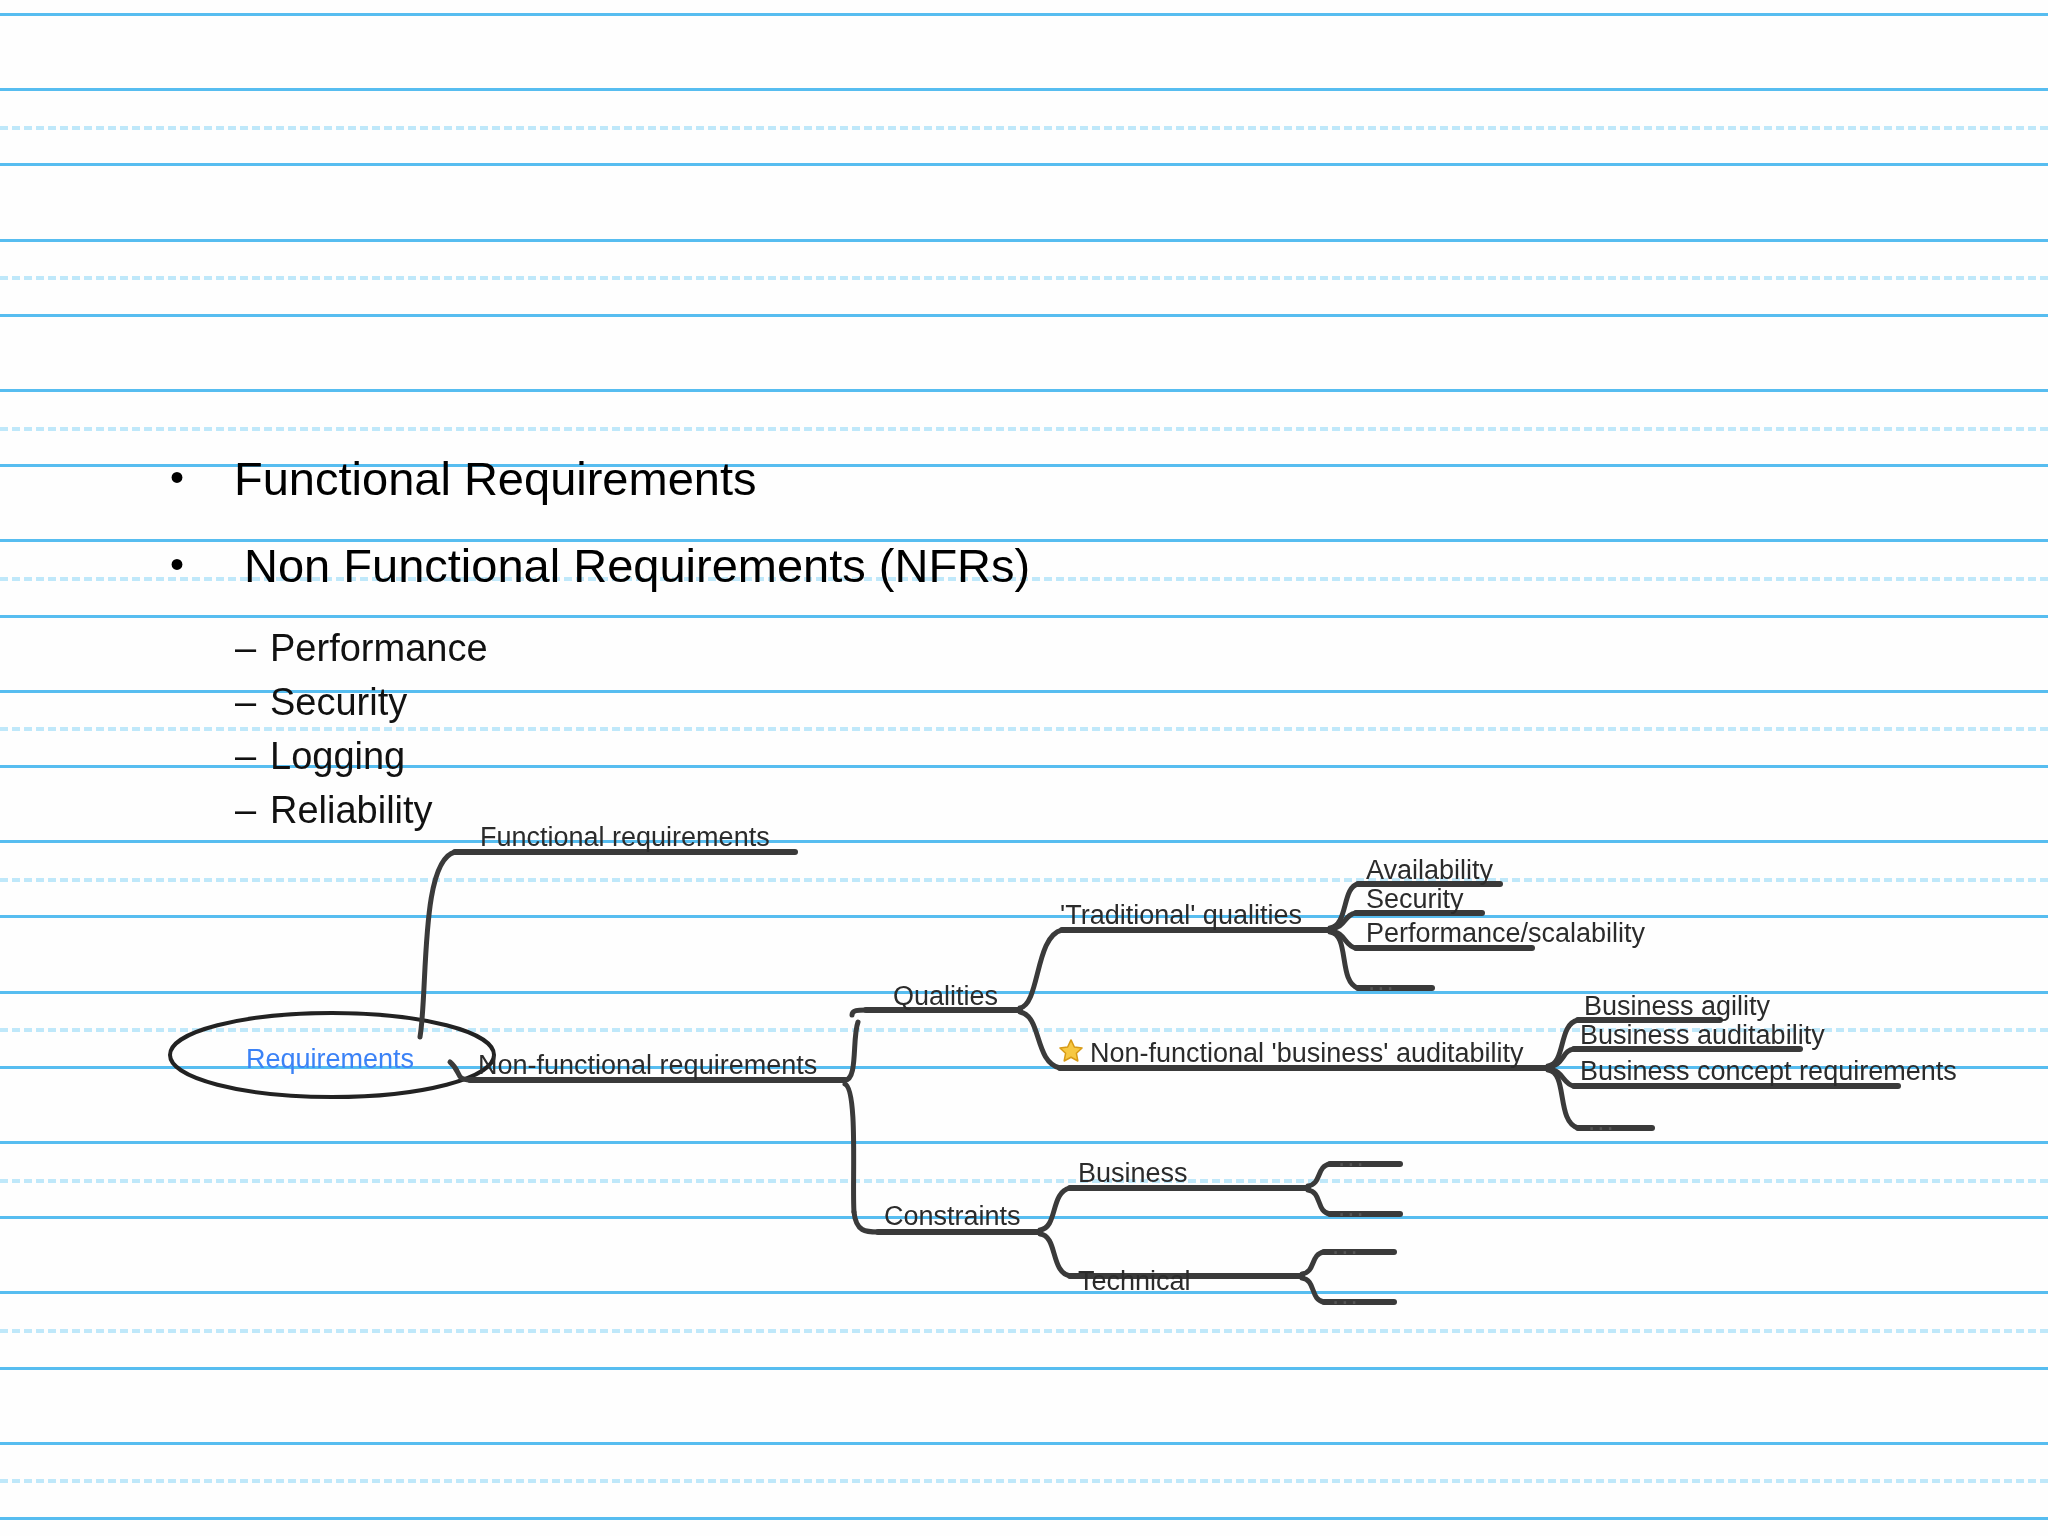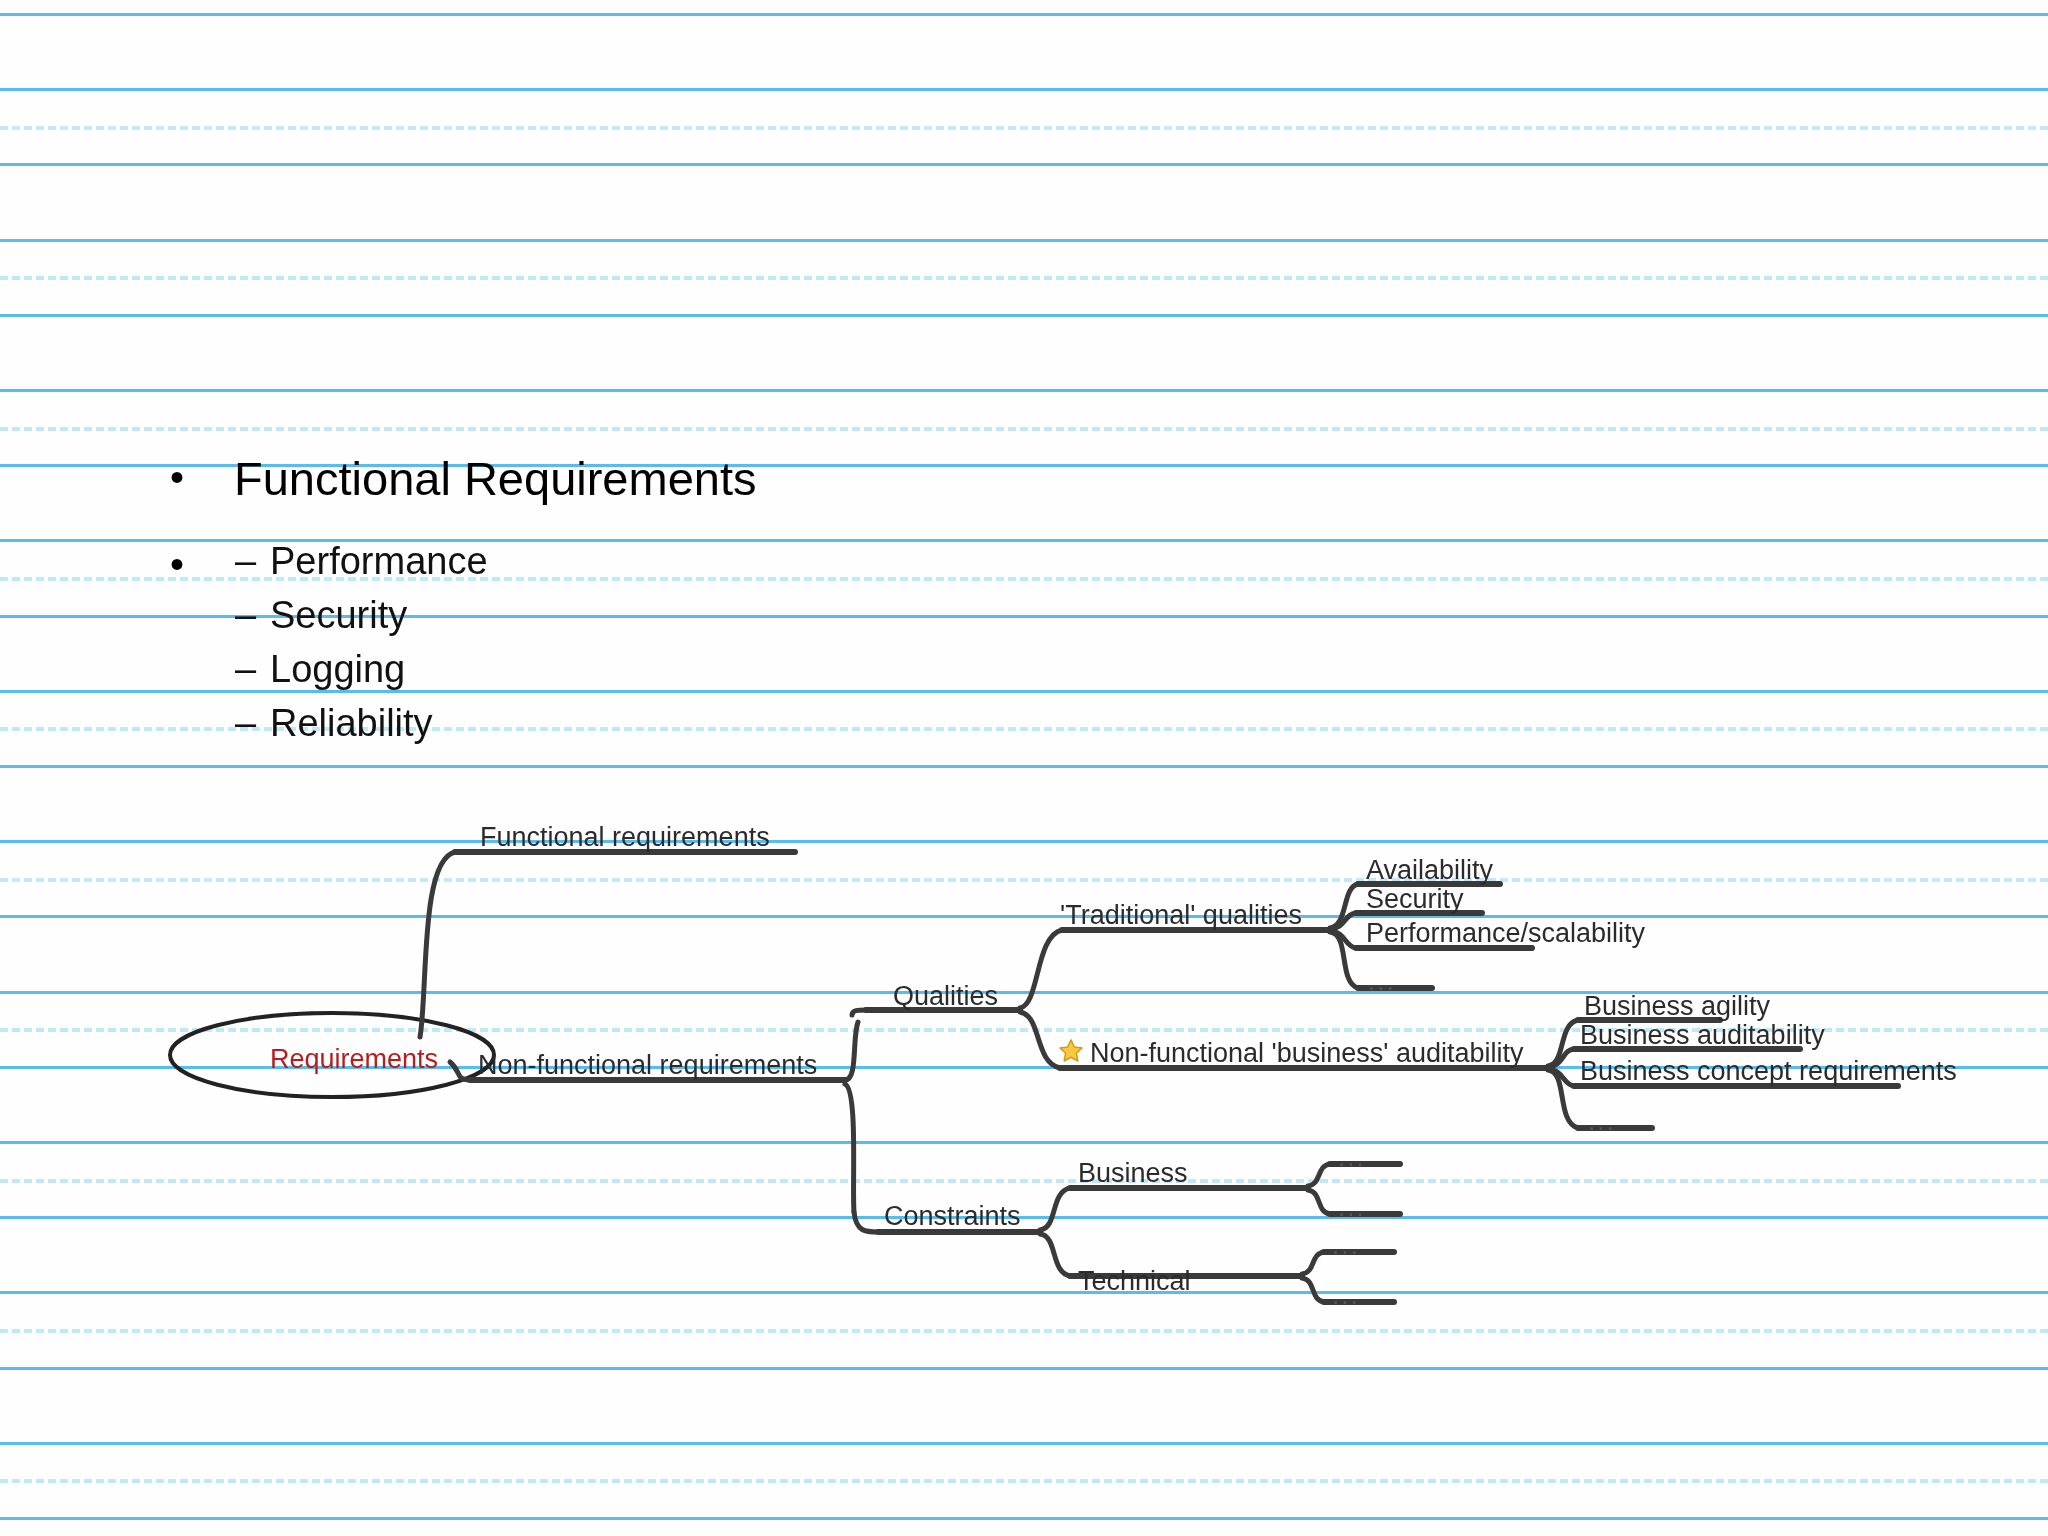--- a/index.html
+++ b/index.html
@@ -129,23 +129,22 @@
   .mm-dots {
     position: absolute;
     font-size: 26px;
     color: #555;
     letter-spacing: 2px;
     white-space: nowrap;
   }
   .mm-root-label {
     position: absolute;
     font-size: 27px;
-    color: #b91c1c;
-    white-space: nowrap;
-    margin-left: 24px;
+    color: #3b82f6;
+    white-space: nowrap;
   }
   .star-icon {
     position: absolute;
     width: 26px;
     height: 26px;
   }
 </style>
 </head>
 <body>
 
@@ -190,20 +189,21 @@
 
     <div id="bullet-list">
 
       <div class="bullet-l1">
         <span class="bullet-mark">•</span>
         <span class="bullet-text">Functional Requirements</span>
       </div>
 
       <div class="bullet-l1 indent2">
         <span class="bullet-mark">•</span>
+        <span class="bullet-text">Non Functional Requirements (NFRs)</span>
       </div>
 
       <div class="sub-list">
         <div class="bullet-l2">
           <span class="dash-mark">–</span>
           <span>Performance</span>
         </div>
         <div class="bullet-l2">
           <span class="dash-mark">–</span>
           <span>Security</span>

